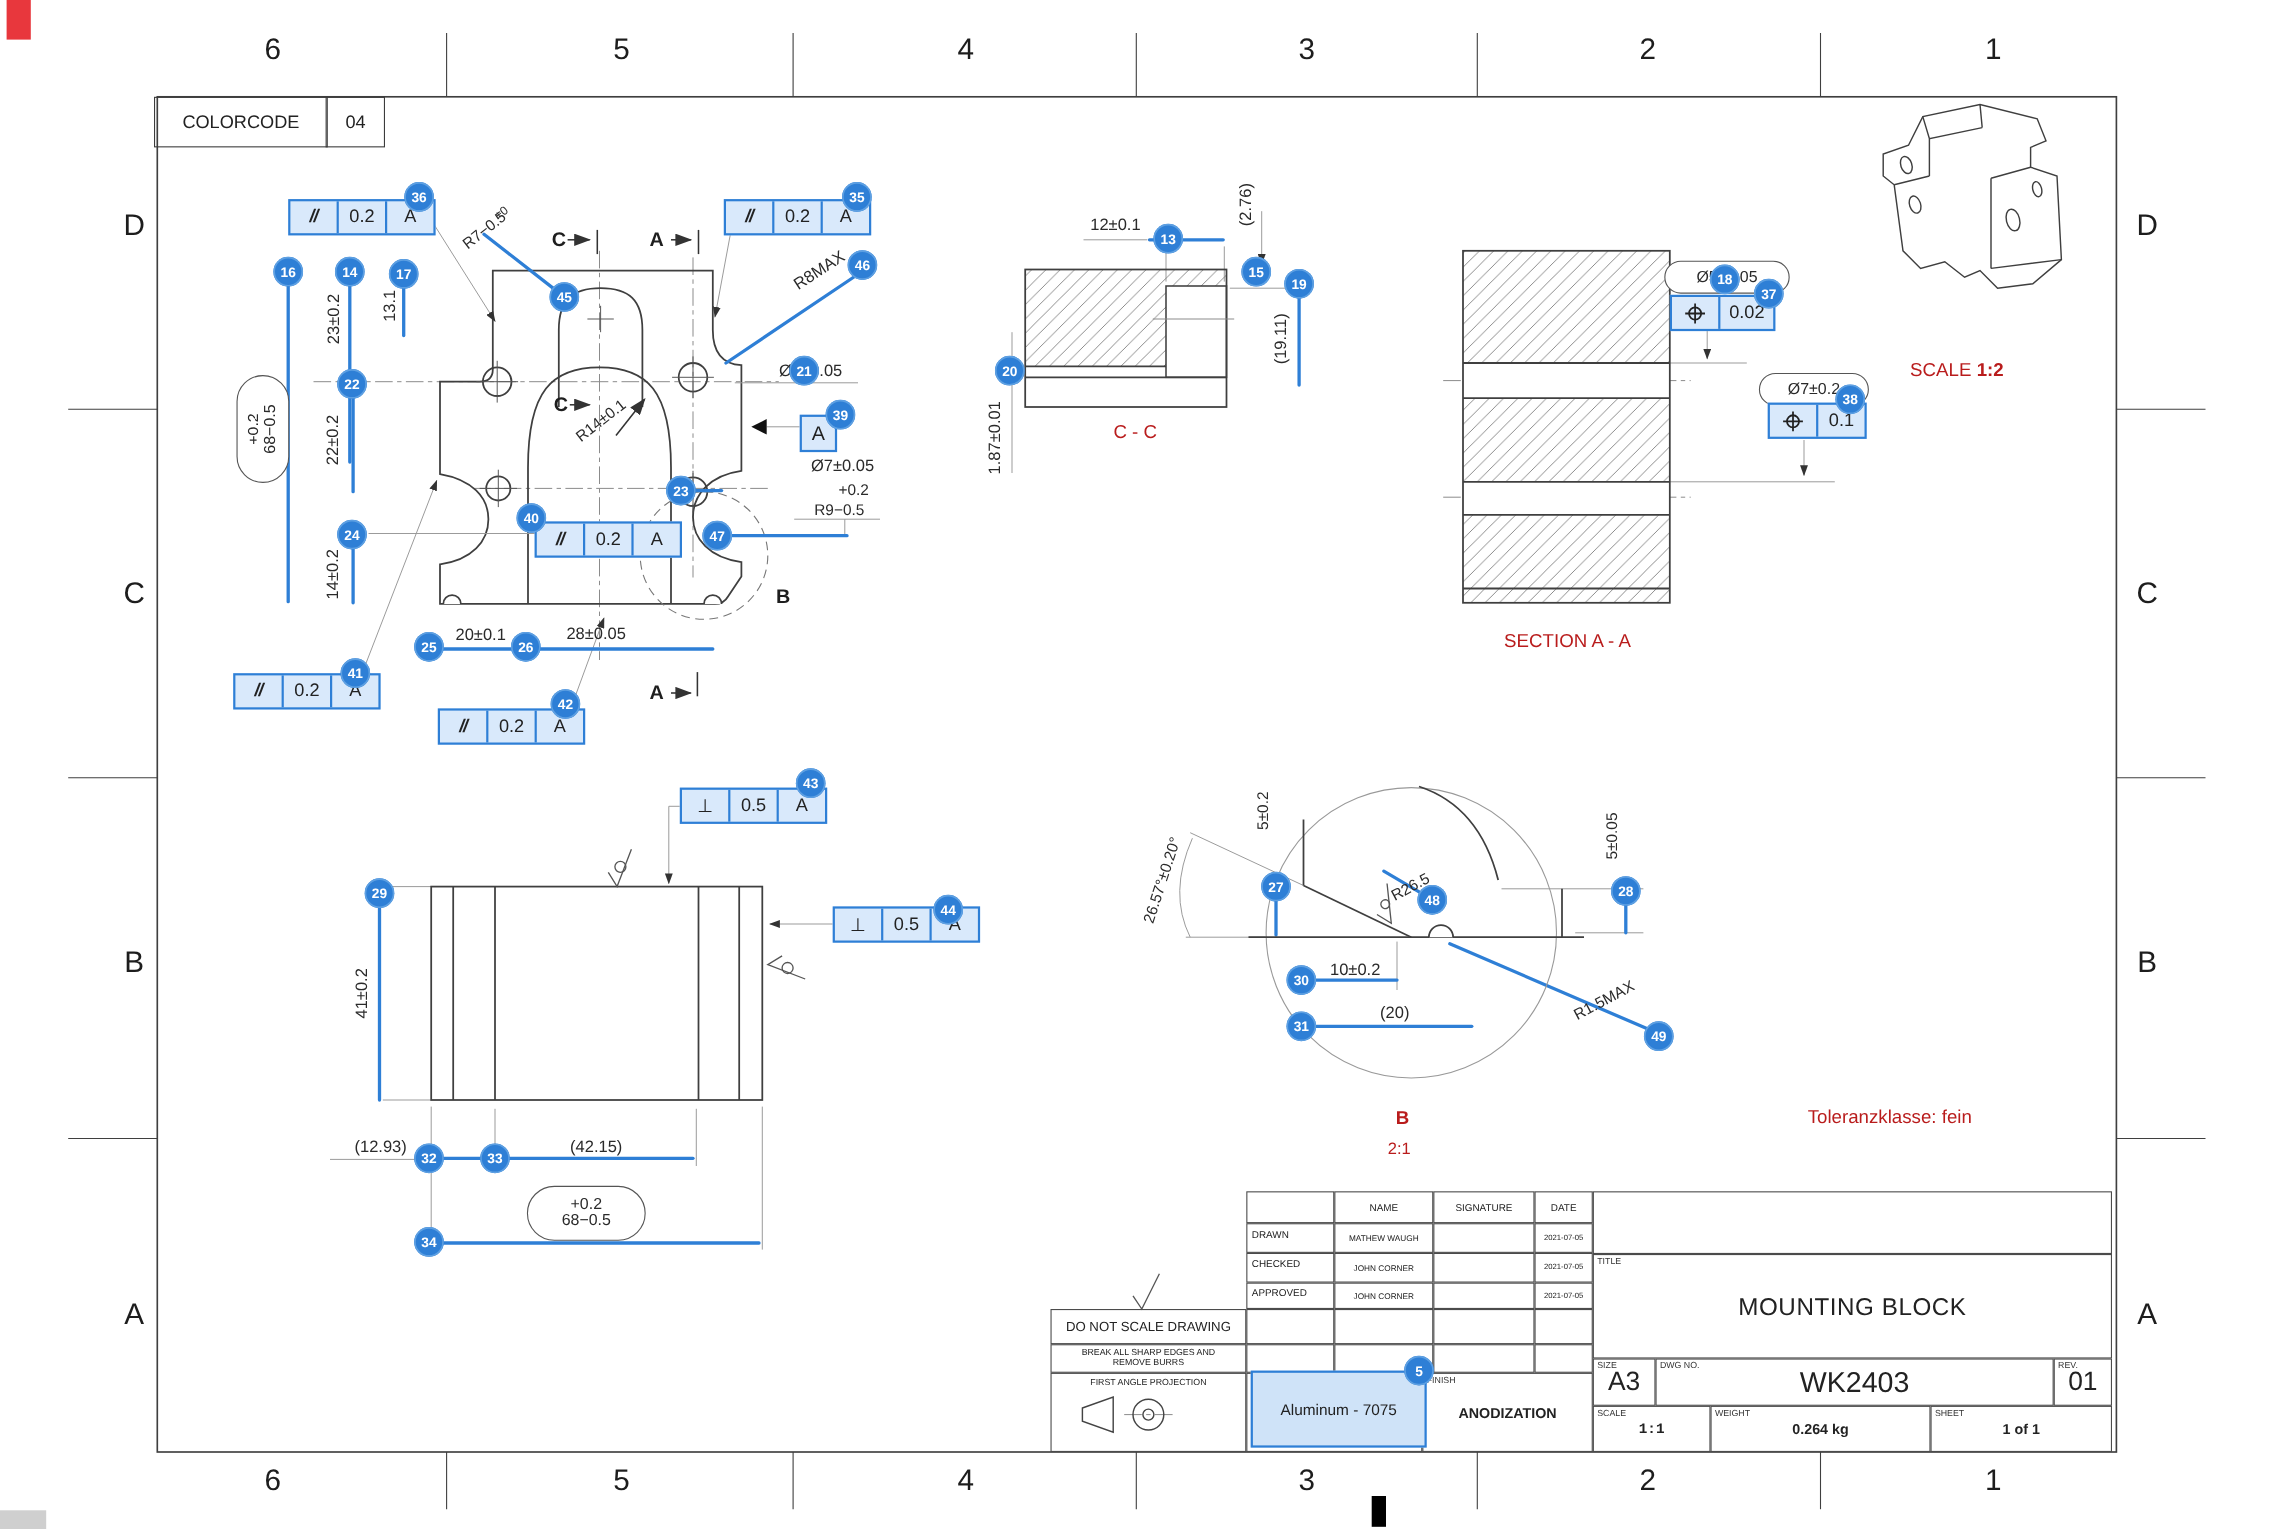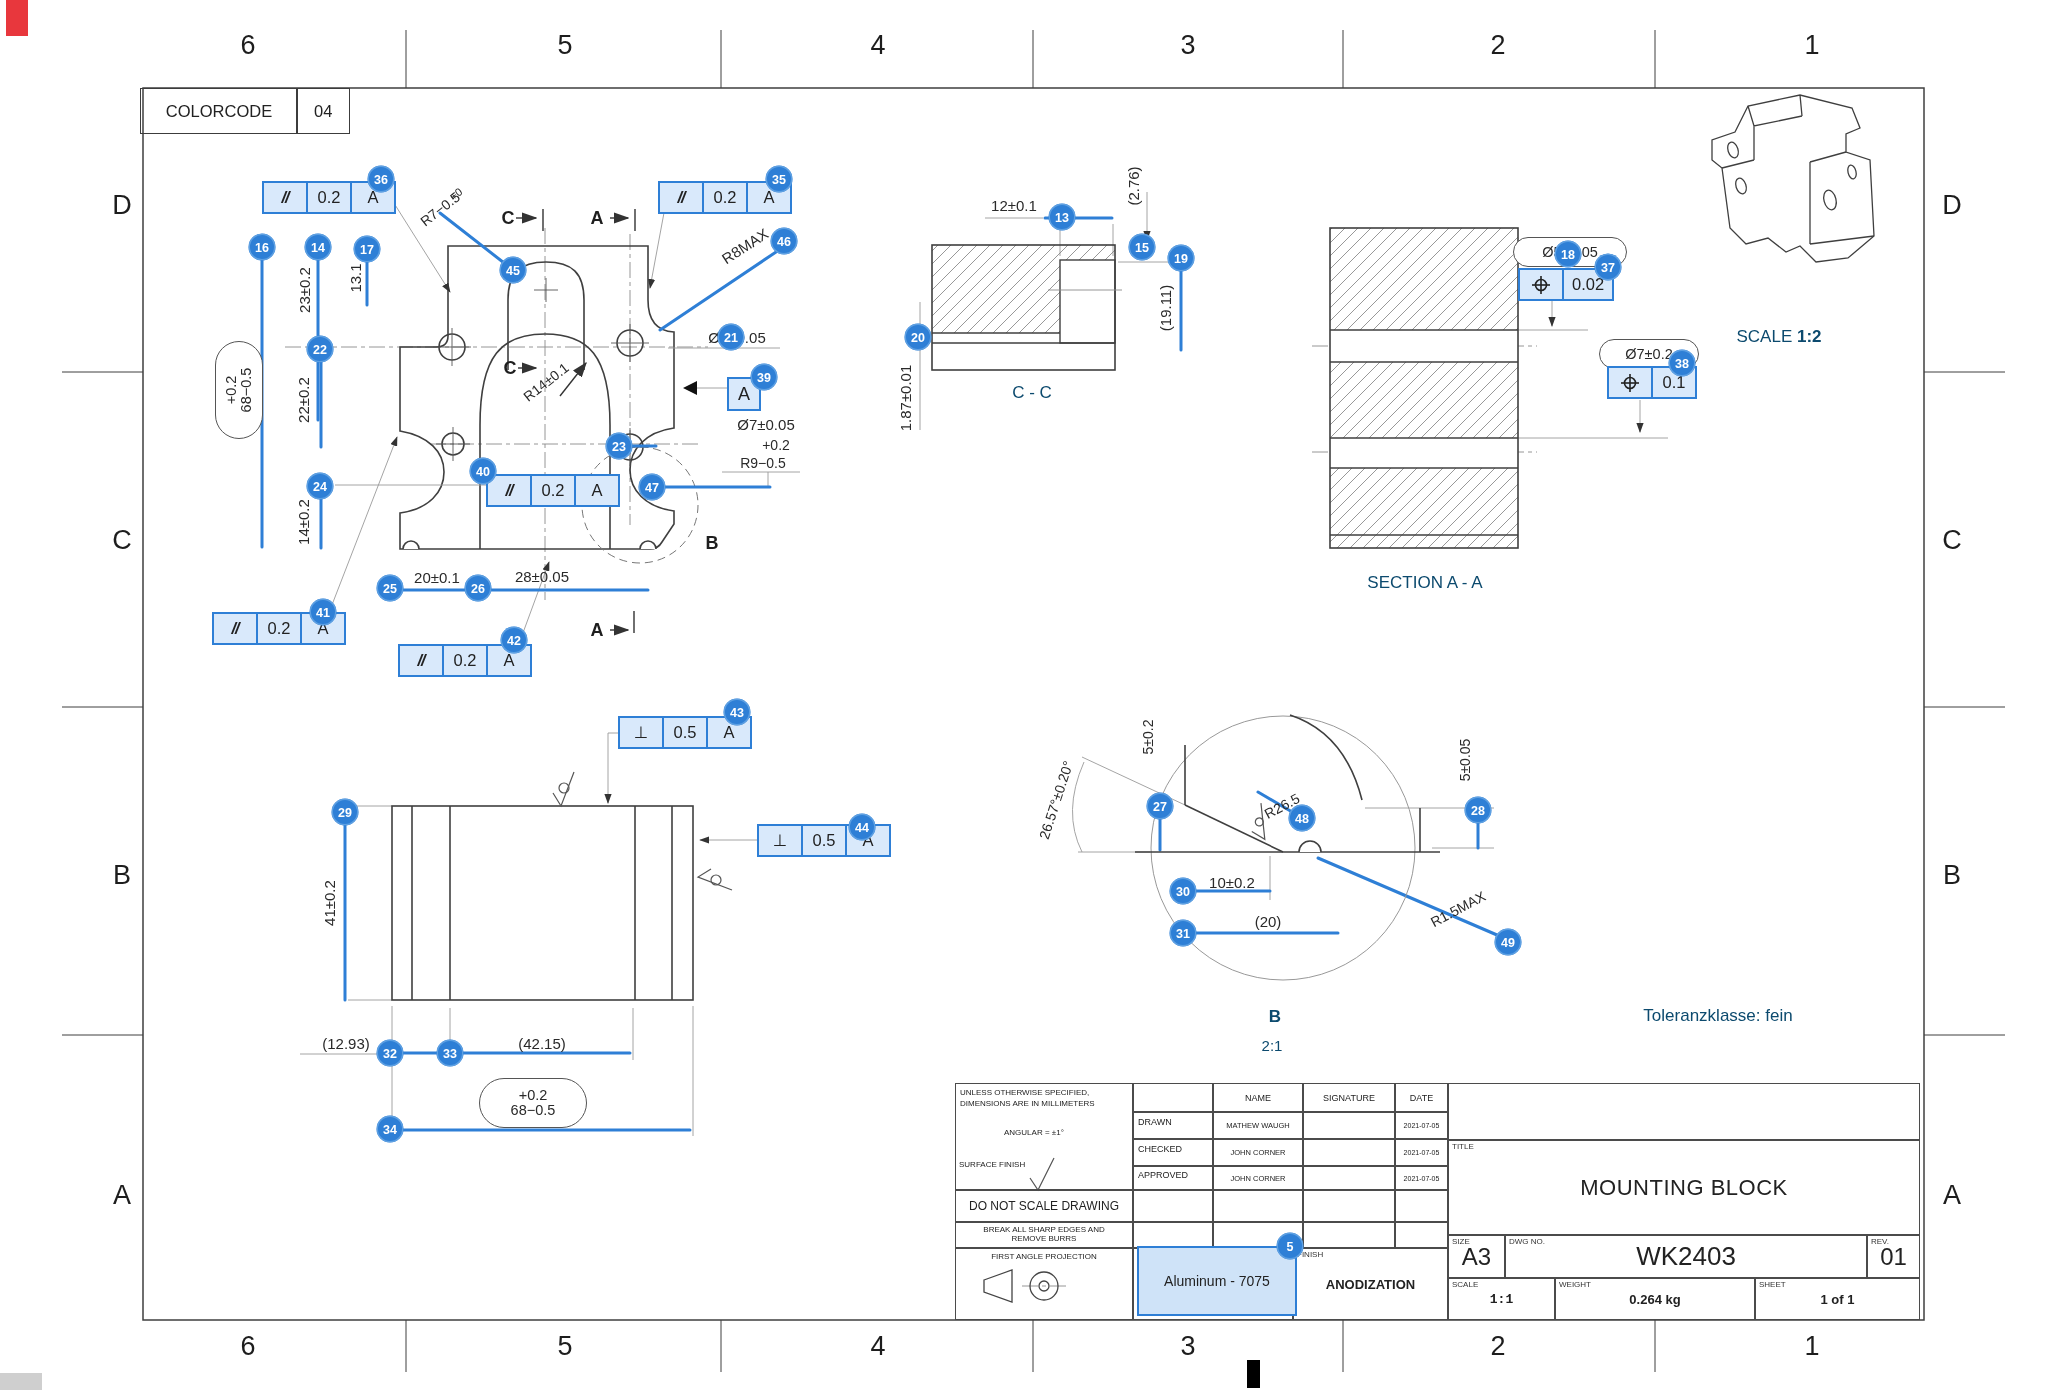--- a/index.html
+++ b/index.html
@@ -5,21 +5,21 @@
   html,body{margin:0;padding:0;background:#fff;}
   .stage{position:relative;width:2070px;height:1390px;background:#ffffff;
          font-family:"Liberation Sans",sans-serif;overflow:hidden;color:#222;}
   svg.linework{position:absolute;left:0;top:0;z-index:1;}
   .zone{position:absolute;font-size:27px;color:#1d1d1d;transform:translate(-50%,-50%);z-index:5;}
   .balloon{position:absolute;width:27px;height:27px;border-radius:50%;background:#2e7fd6;
            color:#fff;font-size:12.5px;font-weight:bold;display:flex;align-items:center;
            justify-content:center;transform:translate(-50%,-50%);z-index:40;box-shadow:0 0 0 1.5px #5ea0e2 inset;}
   .dim{position:absolute;color:#2a2a2a;white-space:nowrap;transform:translate(-50%,-50%);z-index:12;font-size:15px;}
   .vletter{position:absolute;font-size:18px;font-weight:600;color:#1e1e1e;transform:translate(-50%,-50%);z-index:12;}
-  .slabel{position:absolute;transform:translate(-50%,-50%);white-space:nowrap;z-index:12;color:#0c4a6e;}
+  .slabel{position:absolute;transform:translate(-50%,-50%);white-space:nowrap;z-index:12;color:#b91c1c;}
   .fcf{position:absolute;display:flex;align-items:stretch;border:2.5px solid #2e7fd6;background:#d9e9fb;
        z-index:30;height:33px;box-sizing:border-box;}
   .fcf-cell{display:flex;align-items:center;justify-content:center;font-size:16.5px;color:#222;
             border-right:2.5px solid #2e7fd6;padding:0 8px;min-width:26px;}
   .fcf-cell:last-child{border-right:none;}
   .fcf-sym{font-style:italic;font-weight:bold;letter-spacing:-1px;}
   .oval{position:absolute;border:1.6px solid #555;border-radius:26px;background:#fff;display:flex;
         flex-direction:column;align-items:center;justify-content:center;transform:translate(-50%,-50%);
         z-index:11;color:#2a2a2a;line-height:1.02;font-size:14.5px;white-space:nowrap;}
   .datum-flag{position:absolute;width:34px;height:34px;border:2.5px solid #2e7fd6;background:#d9e9fb;
@@ -272,26 +272,20 @@
     <span>SCALE </span><b>1:2</b>
   </div>
   <div class="slabel" style="left:1718px;top:1016px;font-size:17px;">Toleranzklasse: fein</div>
 
   <div class="datum-flag" style="left:727px;top:377px;">
     <span>A</span>
   </div>
 
   <div class="tblock">
 
-    <div class="tb-cell" style="left:0;top:0;width:178px;height:107px;">
-      <div style="position:absolute;left:4px;top:4px;font-size:8px;">UNLESS OTHERWISE SPECIFIED,</div>
-      <div style="position:absolute;left:4px;top:15px;font-size:8px;">DIMENSIONS ARE IN MILLIMETERS</div>
-      <div style="position:absolute;left:48px;top:44px;font-size:8px;">ANGULAR = ±1°</div>
-      <div style="position:absolute;left:3px;top:76px;font-size:8px;">SURFACE FINISH</div>
-    </div>
     <div class="tb-cell" style="left:0;top:107px;width:178px;height:32px;">
       <div class="tb-center" style="font-size:12px;">DO NOT SCALE DRAWING</div>
     </div>
     <div class="tb-cell" style="left:0;top:139px;width:178px;height:26px;text-align:center;">
       <div style="font-size:8px;margin-top:2px;">BREAK ALL SHARP EDGES AND</div>
       <div style="font-size:8px;">REMOVE BURRS</div>
     </div>
     <div class="tb-cell" style="left:0;top:165px;width:178px;height:72px;text-align:center;">
       <div style="font-size:8px;margin-top:3px;">FIRST ANGLE PROJECTION</div>
     </div>

